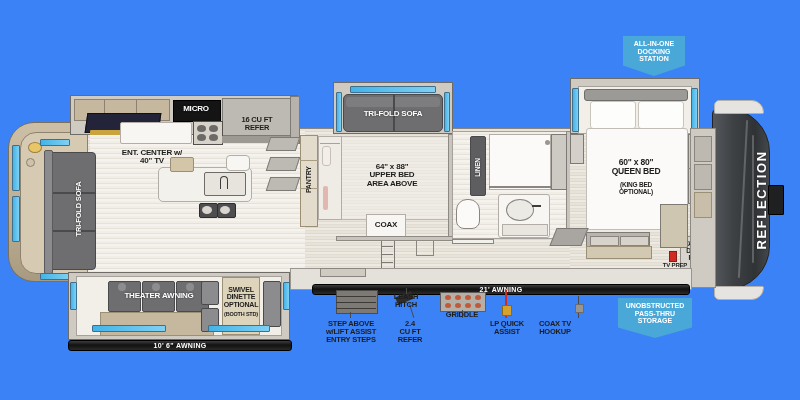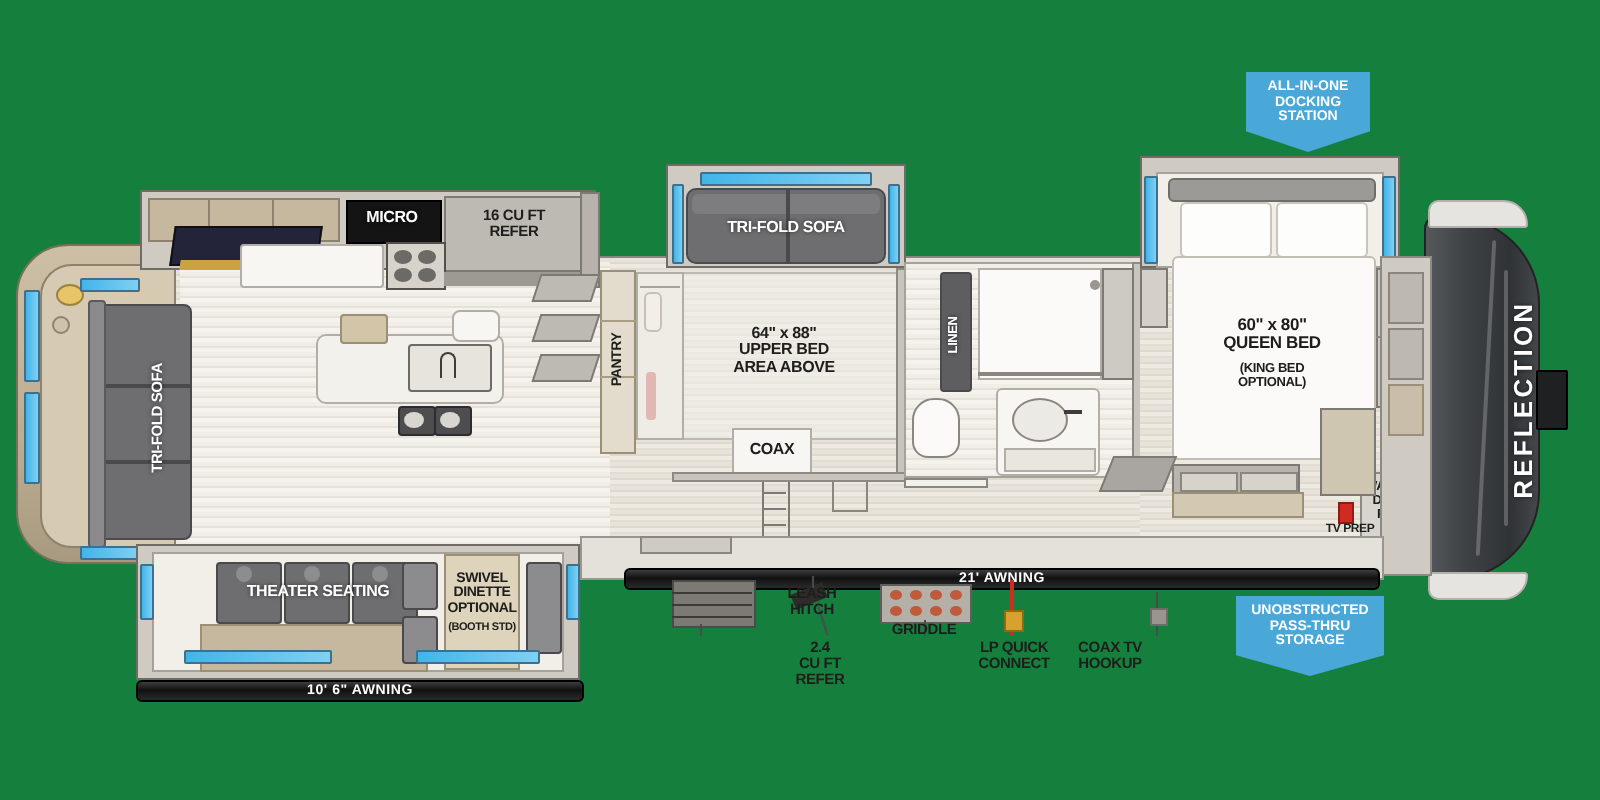--- a/index.html
+++ b/index.html
@@ -8,21 +8,21 @@
     background: #ffffff;
   }
   body {
     font-family: "Liberation Sans", sans-serif;
     -webkit-font-smoothing: antialiased;
   }
   #stage {
     position: relative;
     width: 800px;
     height: 400px;
-    background: #15803d;
+    background: #3b82f6;
     overflow: hidden;
   }
   .abs { position: absolute; }
   .floor-wood {
     position: absolute;
     box-sizing: border-box;
     background:
       repeating-linear-gradient(
         to bottom,
         #e8e3da 0px, #e8e3da 2px,
@@ -196,34 +196,36 @@
   <div class="abs" style="left:104px; top:99px; width:1px; height:20px; background:#8d8270;"></div>
   <div class="abs" style="left:136px; top:99px; width:1px; height:20px; background:#8d8270;"></div>
 
   <div class="abs" style="left:86px; top:113px; width:72px; height:18px; background:#23243a; border:1px solid #111; transform:skewX(-8deg);"></div>
   <div class="abs" style="left:90px; top:130px; width:66px; height:5px; background:#c9a33d; transform:skewX(-8deg);"></div>
 
   <div class="abs" style="left:173px; top:100px; width:46px; height:20px; background:#141414; border:1px solid #000;"></div>
   <div class="lbl lbl-white" style="left:173px; top:105px; width:46px; font-size:8px;">MICRO</div>
 
   <div class="grey-unit" style="left:222px; top:98px; width:70px; height:38px;"></div>
-  <div class="lbl" style="left:222px; top:104px; width:70px; font-size:7.5px;">16 CU FT
+  <div class="lbl" style="left:222px; top:116px; width:70px; font-size:7.5px;">16 CU FT
 REFER</div>
 
   <div class="abs" style="left:193px; top:121px; width:28px; height:22px; background:#d7d3cb; border:1.2px solid #53504b;"></div>
   <div class="abs" style="left:197px; top:125px; width:9px; height:7px; background:#6c6a66; border-radius:50%;"></div>
   <div class="abs" style="left:209px; top:125px; width:9px; height:7px; background:#6c6a66; border-radius:50%;"></div>
   <div class="abs" style="left:197px; top:134px; width:9px; height:7px; background:#6c6a66; border-radius:50%;"></div>
   <div class="abs" style="left:209px; top:134px; width:9px; height:7px; background:#6c6a66; border-radius:50%;"></div>
 
   <div class="white-unit" style="left:120px; top:122px; width:72px; height:22px; border-radius:2px;"></div>
 
   <div class="abs" style="left:222px; top:136px; width:70px; height:7px; background:#9d9a94;"></div>
   <div class="abs" style="left:290px; top:96px; width:8px; height:46px; background:#b7b3ac; border:1px solid #7d7a75;"></div>
 
+  <div class="lbl" style="left:96px; top:149px; width:112px; font-size:8px;">ENT. CENTER w/
+40" TV</div>
 
   <div class="white-unit" style="left:158px; top:167px; width:94px; height:35px; border-radius:5px; background:#f3f1ec;"></div>
   <div class="abs" style="left:204px; top:172px; width:40px; height:22px; background:#e7e4de; border:1.4px solid #6e6b66; border-radius:2px;"></div>
   <div class="abs" style="left:220px; top:176px; width:6px; height:12px; border:1.6px solid #3e3c39; border-radius:4px 4px 0 0; border-bottom:none;"></div>
 
   <div class="abs" style="left:199px; top:203px; width:17px; height:13px; background:#4e4d4f; border:1px solid #2d2c2e; border-radius:2px;"></div>
   <div class="abs" style="left:217px; top:203px; width:17px; height:13px; background:#4e4d4f; border:1px solid #2d2c2e; border-radius:2px;"></div>
   <div class="abs" style="left:202px; top:206px; width:10px; height:8px; background:#d9d6d0; border-radius:50%;"></div>
   <div class="abs" style="left:220px; top:206px; width:10px; height:8px; background:#d9d6d0; border-radius:50%;"></div>
 
@@ -343,21 +345,21 @@
   <div class="slide-box" style="left:68px; top:272px; width:222px; height:68px;"></div>
   <div class="slide-inner" style="left:76px; top:276px; width:206px; height:60px;"></div>
 
   <div class="dark-unit" style="left:108px; top:281px; width:33px; height:31px;"></div>
   <div class="dark-unit" style="left:142px; top:281px; width:33px; height:31px;"></div>
   <div class="dark-unit" style="left:176px; top:281px; width:33px; height:31px;"></div>
   <div class="abs" style="left:118px; top:283px; width:8px; height:8px; background:#8d8c8e; border-radius:50%;"></div>
   <div class="abs" style="left:152px; top:283px; width:8px; height:8px; background:#8d8c8e; border-radius:50%;"></div>
   <div class="abs" style="left:186px; top:283px; width:8px; height:8px; background:#8d8c8e; border-radius:50%;"></div>
   <div class="abs tan" style="left:100px; top:312px; width:112px; height:22px; border:1px solid #9b9076;"></div>
-  <div class="lbl lbl-white" style="left:104px; top:292px; width:110px; font-size:8px;">THEATER SEATING</div>
+  <div class="lbl lbl-white" style="left:104px; top:292px; width:110px; font-size:8px;">THEATER AWNING</div>
   <div class="window" style="left:70px; top:282px; width:7px; height:28px;"></div>
   <div class="window" style="left:92px; top:325px; width:74px; height:7px;"></div>
 
   <div class="beige-unit" style="left:222px; top:277px; width:38px; height:58px; background:#ded3bb;"></div>
   <div class="lbl" style="left:222px; top:286px; width:38px; font-size:7px;">SWIVEL
 DINETTE
 OPTIONAL</div>
   <div class="lbl" style="left:222px; top:312px; width:38px; font-size:5.5px;">(BOOTH STD)</div>
   <div class="dark-unit" style="left:201px; top:281px; width:18px; height:24px; background:#8c8b8d;"></div>
   <div class="dark-unit" style="left:201px; top:308px; width:18px; height:24px; background:#8c8b8d;"></div>
@@ -394,28 +396,31 @@
 
   <div class="leader" style="left:350px; top:312px; width:1.2px; height:6px;"></div>
   <div class="leader" style="left:406px; top:288px; width:1.2px; height:6px;"></div>
   <div class="leader" style="left:411px; top:303px; width:1.2px; height:15px; transform:rotate(-18deg);"></div>
   <div class="leader" style="left:462px; top:310px; width:1.2px; height:8px;"></div>
   <div class="leader leader-red" style="left:505px; top:290px; width:2px; height:28px;"></div>
   <div class="abs" style="left:502px; top:305px; width:8px; height:9px; background:#d6a22e; border:1px solid #8d6a16;"></div>
   <div class="leader" style="left:578px; top:296px; width:1.2px; height:22px;"></div>
   <div class="abs" style="left:575px; top:304px; width:7px; height:7px; background:#9a968f; border:1px solid #6f6c67;"></div>
 
+  <div class="lbl" style="left:320px; top:320px; width:62px; font-size:7.5px;">STEP ABOVE
+w/LIFT ASSIST
+ENTRY STEPS</div>
   <div class="lbl" style="left:380px; top:293px; width:52px; font-size:7.5px;">LEASH
 HITCH</div>
   <div class="lbl" style="left:391px; top:320px; width:38px; font-size:7.5px;">2.4
 CU FT
 REFER</div>
   <div class="lbl" style="left:438px; top:311px; width:48px; font-size:7.5px;">GRIDDLE</div>
   <div class="lbl" style="left:476px; top:320px; width:62px; font-size:7.5px;">LP QUICK
-CONNECT</div>
+ASSIST</div>
   <div class="lbl" style="left:524px; top:320px; width:62px; font-size:7.5px;">COAX TV
 HOOKUP</div>
 
   <div class="badge" style="left:623px; top:36px; width:62px; height:40px; font-size:7px;">ALL-IN-ONE
 DOCKING
 STATION</div>
   <div class="badge" style="left:618px; top:298px; width:74px; height:40px; font-size:7px;">UNOBSTRUCTED
 PASS-THRU
 STORAGE</div>
 

